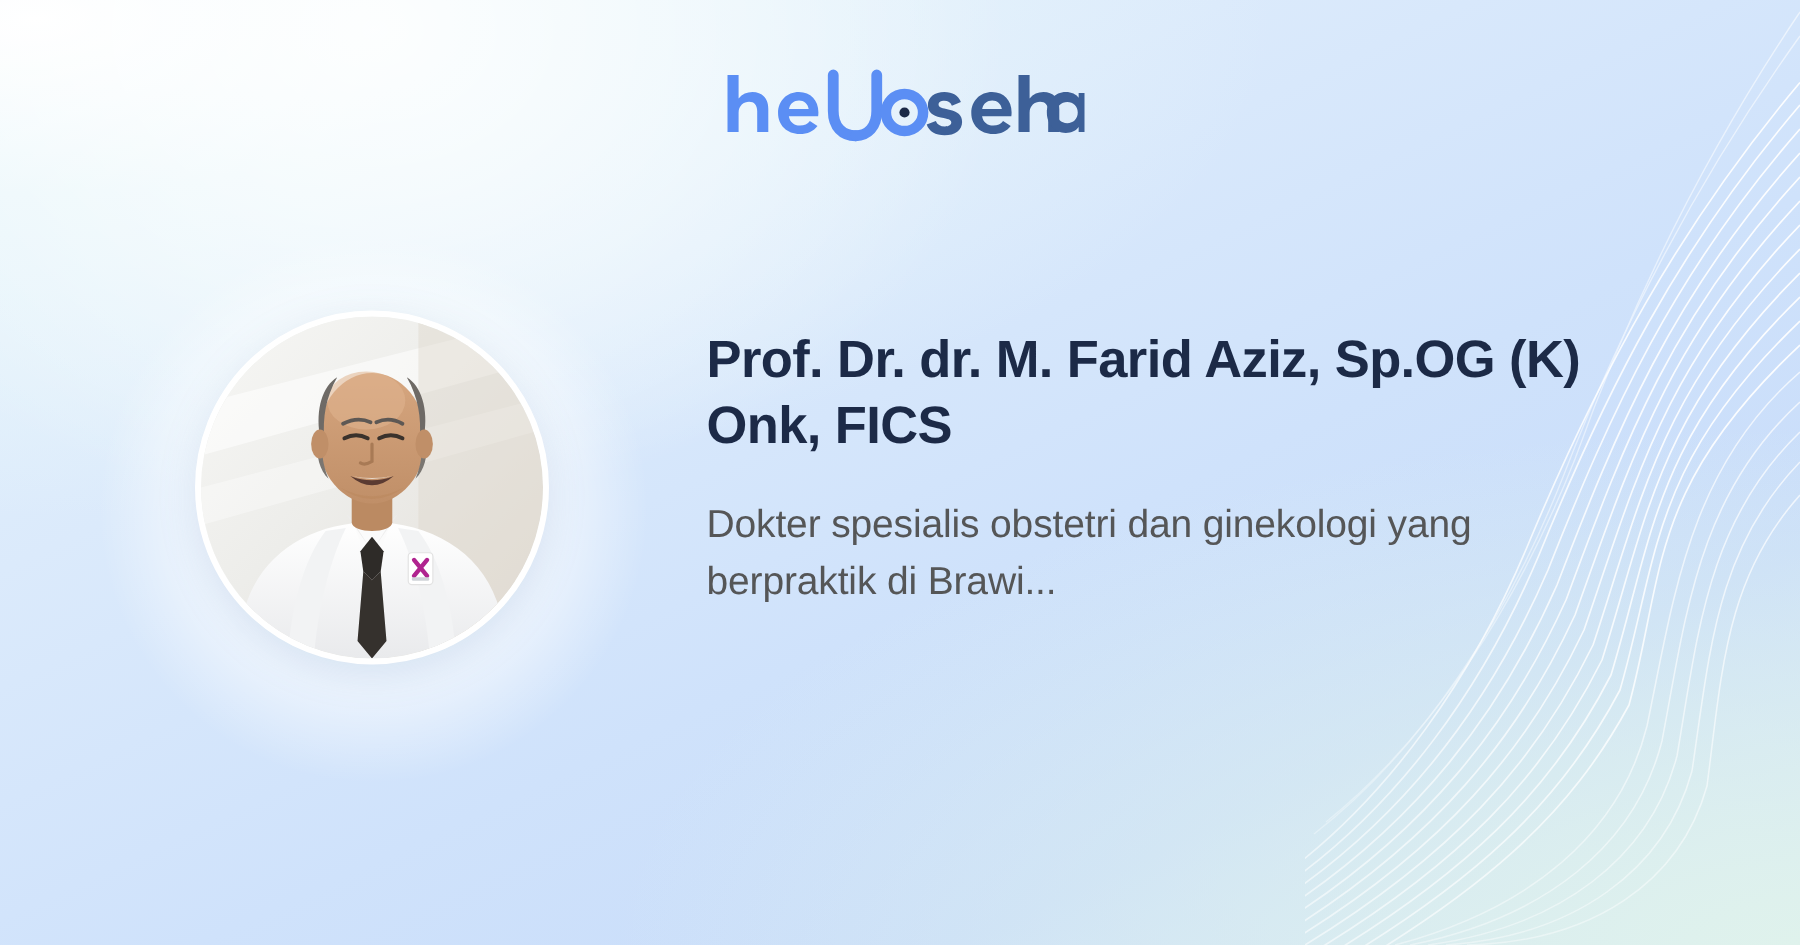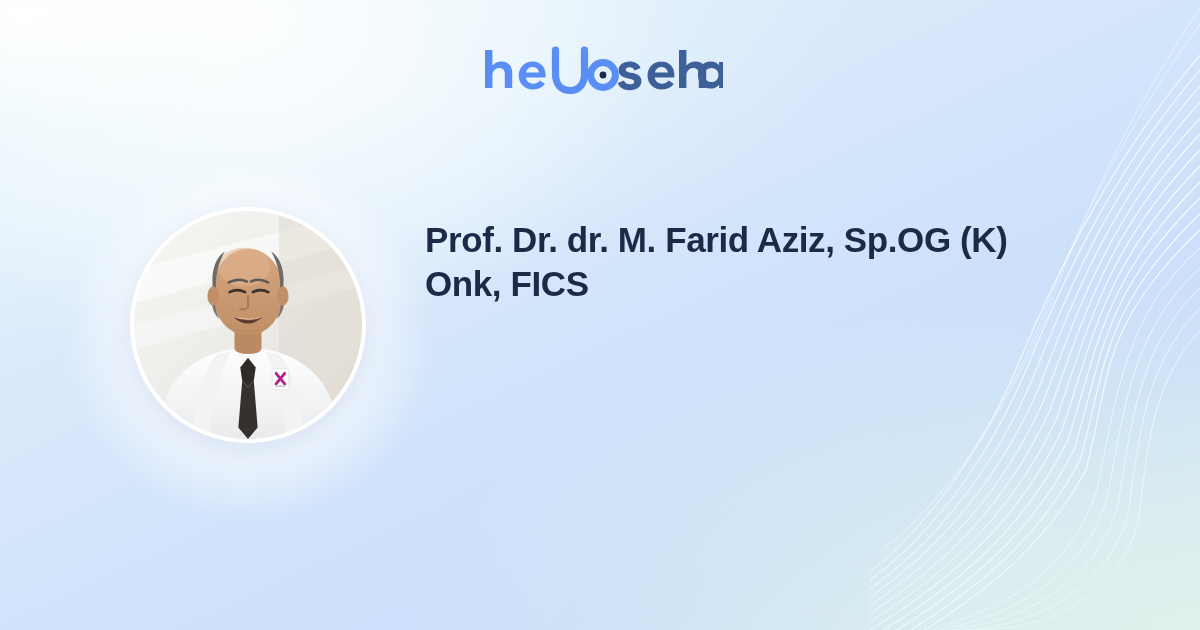--- a/index.html
+++ b/index.html
@@ -62,21 +62,21 @@
     border-radius:50%;
     background:#f3f4f2;
     border:4px solid #ffffff;
     box-shadow:0 6px 26px rgba(90,130,180,.16);
     overflow:hidden;
   }
   .avatar svg{ display:block; width:100%; height:100%; }
 
   
   .copy{
-    position:absolute; left:425px; top:218px;
+    position:absolute; left:471px; top:218px;
     width:600px;
   }
   .doctor-name{
     font-size:35px;
     line-height:44px;
     font-weight:700;
     color:#1c2a47;
     letter-spacing:-.4px;
     margin-bottom:24px;
   }
@@ -240,15 +240,16 @@
         <path d="M103 110 q15 13 30 0 q-15 6-30 0 z" fill="#5b3b32"></path>
         <path d="M104 110 q14 3 28 0 q-14 4-28 0 z" fill="#f4f1ec"></path>
 
         <path d="M96 118 q22 12 44 0 q-22 16-44 0 z" fill="#b88557" opacity=".35"></path>
       </g>
     </svg>
   </div>
 
   <div class="copy">
     <div class="doctor-name">Prof. Dr. dr. M. Farid Aziz, Sp.OG (K) Onk, FICS</div>
+    <div class="doctor-desc">Dokter spesialis obstetri dan ginekologi yang berpraktik di Brawi...</div>
   </div>
 
 </div>
 
 </body></html>

